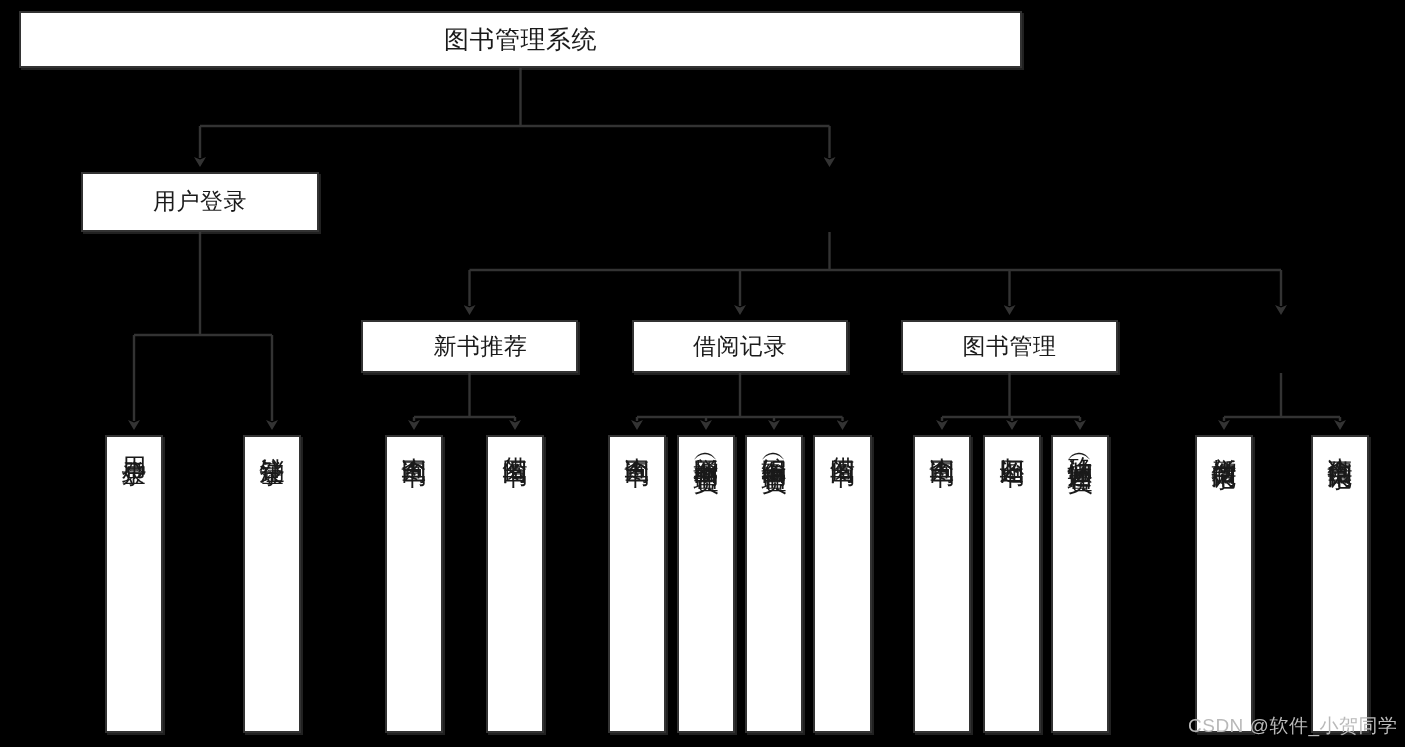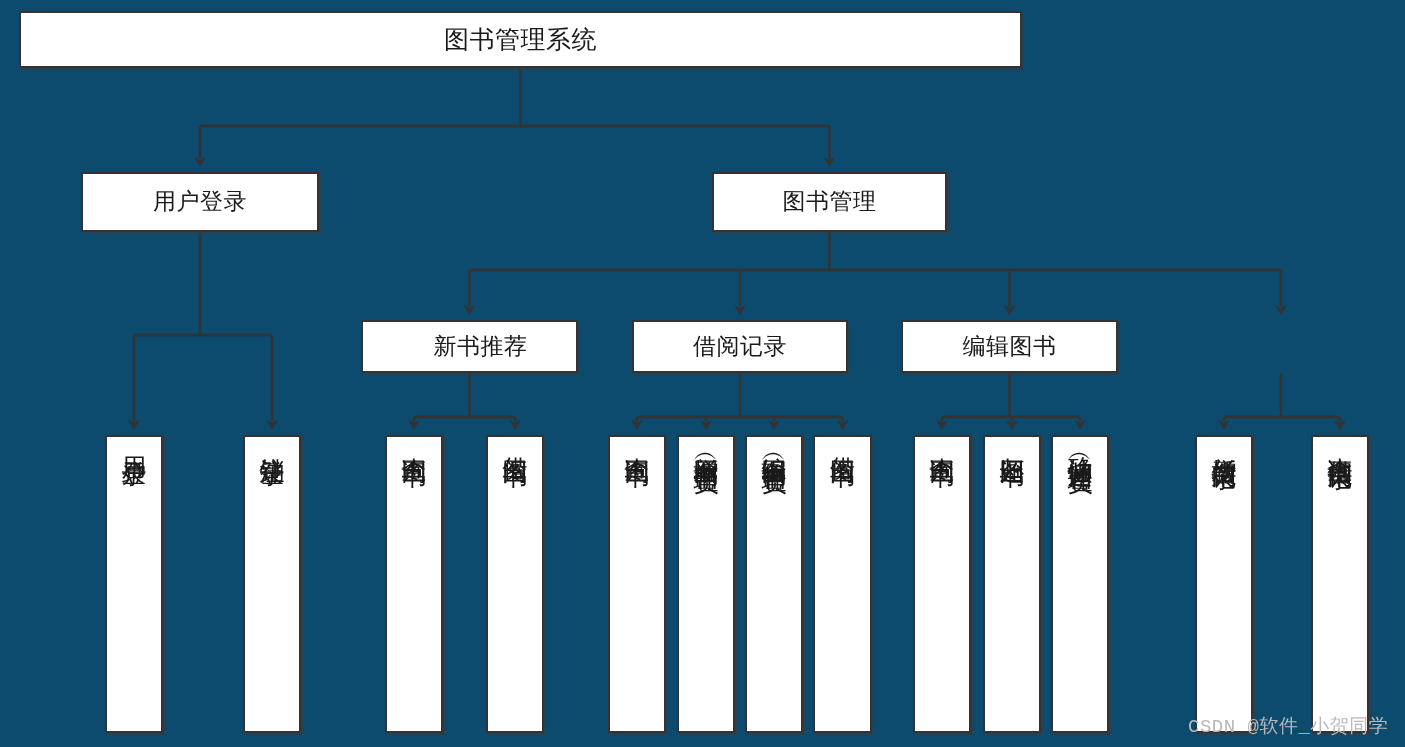--- a/index.html
+++ b/index.html
@@ -8,21 +8,21 @@
     background: #ffffff;
   }
   body {
     font-family: "Liberation Sans", "DejaVu Sans", sans-serif;
     -webkit-font-smoothing: antialiased;
   }
   #canvas {
     position: relative;
     width: 1405px;
     height: 747px;
-    background: #0c4a6e;
+    background: #000000;
     overflow: hidden;
   }
   svg.edges {
     position: absolute;
     left: 0;
     top: 0;
     width: 1405px;
     height: 747px;
     pointer-events: none;
   }
@@ -64,21 +64,21 @@
     font-size: 25px;
   }
   .watermark {
     position: absolute;
     left: 1188px;
     top: 713px;
     font-size: 19px;
     color: #b9b9b9;
     letter-spacing: 0.5px;
     white-space: nowrap;
-    font-family: Liberation Mono, monospace;
+    font-family: Liberation Sans, sans-serif;
   }
 </style>
 </head>
 <body>
 
 <div id="canvas">
 
   <svg class="edges" viewBox="0 0 1405 747">
     <defs>
       <marker id="arrow" markerWidth="10" markerHeight="12" refX="1" refY="6" orient="auto" markerUnits="userSpaceOnUse">
@@ -122,32 +122,29 @@
       </g>
   </svg>
 
   <div class="node root horiz" style="left: 19px; top: 11px; width: 1003px; height: 57px;">
     <span class="label">图书管理系统</span>
   </div>
 
   <div class="node horiz" style="left: 81px; top: 172px; width: 238px; height: 60px;">
     <span class="label">用户登录</span>
   </div>
-  <div class="node horiz" style="left: 712px; top: 172px; width: 235px; height: 60px;">
-    <span class="label">图书管理</span>
-  </div>
 
   <div class="node horiz" style="left: 361px; top: 320px; width: 217px; height: 53px; padding-left: 22px;">
     <span class="label">新书推荐</span>
   </div>
   <div class="node horiz" style="left: 632px; top: 320px; width: 216px; height: 53px;">
     <span class="label">借阅记录</span>
   </div>
   <div class="node horiz" style="left: 901px; top: 320px; width: 217px; height: 53px;">
-    <span class="label">编辑图书</span>
+    <span class="label">图书管理</span>
   </div>
 
   <div class="node vert" style="left: 105px; top: 435px; width: 58px; height: 298px;">
     <span class="label">用户登录</span>
   </div>
   <div class="node vert" style="left: 243px; top: 435px; width: 58px; height: 298px;">
     <span class="label">注销登录</span>
   </div>
 
   <div class="node vert" style="left: 385px; top: 435px; width: 58px; height: 298px;">

